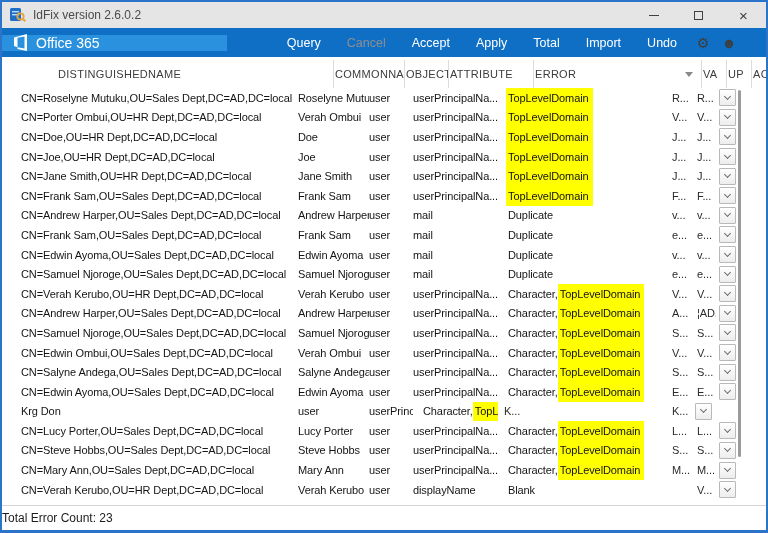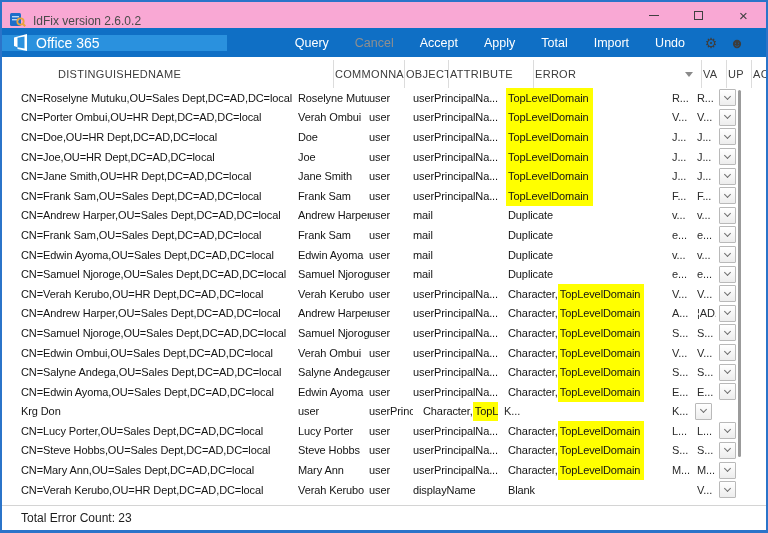--- a/index.html
+++ b/index.html
@@ -6,42 +6,42 @@
   html,body { background:#e8e8e8; }
   body { font-family:"Liberation Sans", sans-serif; }
 
   .window {
     position:relative; width:768px; height:533px; background:#ffffff;
     border:2px solid #2b74c9; border-bottom-width:3px; overflow:hidden;
   }
 
   
   .titlebar {
-    height:26px; background:#f9a8d4; display:flex; align-items:flex-end;
+    height:26px; background:#e5e5e5; display:flex; align-items:center;
     padding:0 7px 0 8px; position:relative;
   }
   .app-icon { width:16px; height:16px; position:relative; margin-right:7px; flex:0 0 auto; }
   .title-text { font-size:12px; color:#4a4a4a; }
   .win-controls { position:absolute; right:0; top:0; height:26px; display:flex; }
   .win-btn { width:45px; height:26px; display:flex; align-items:center; justify-content:center; color:#404040; cursor:default; }
   .glyph-min { width:10px; height:1px; background:#404040; }
   .glyph-max { width:9px; height:9px; border:1px solid #404040; }
   .glyph-close { font-size:15px; line-height:1; color:#404040; }
 
   
   .toolbar {
     height:29px; background:#0f6fc5; display:flex; align-items:center; position:relative;
   }
   .brand {
     width:225px; height:16px; background:#2a91de; display:flex; align-items:center;
     padding-left:11px; color:#fff;
   }
   .brand-logo { margin-right:8px; display:flex; align-items:center; }
   .brand-text { font-size:14px; color:#ffffff; }
-  .menu { margin-left:auto; display:flex; align-items:flex-start; height:29px; padding-right:16px; }
+  .menu { margin-left:auto; display:flex; align-items:flex-start; height:29px; padding-right:24px; }
   .menu-item {
     color:#ffffff; font-size:12.5px; padding:0 13px; height:29px; display:flex; align-items:center; cursor:default;
   }
   .menu-item.disabled { color:#8f8f8f; }
   .tool-icon { width:26px; height:29px; display:flex; align-items:center; justify-content:center; color:#3d3d3d; font-size:14px; cursor:default; }
 
   
   .grid { position:absolute; left:0; top:58px; right:0; }
   .gridrow {
     display:grid;
@@ -76,21 +76,21 @@
     cursor:default; padding:0;
   }
   .chev { width:5px; height:5px; border-right:1px solid #6f6f6f; border-bottom:1px solid #6f6f6f; transform:rotate(45deg); margin-top:-3px; }
 
   
   .vscroll-thumb { position:absolute; right:25px; top:88px; width:3px; height:367px; background:#9b9b9b; border-radius:2px; }
 
   
   .statusbar {
     position:absolute; left:0; right:0; bottom:0; height:25px;
-    border-top:1px solid #d4d4d4; background:#ffffff; display:flex; align-items:center; padding-left:19px;
+    border-top:1px solid #d4d4d4; background:#ffffff; display:flex; align-items:center; padding-left:0;
   }
   .status-text { font-size:12px; color:#1c1c1c; }
 
   .watermark {
     position:absolute; left:505px; top:514px; font-size:17px; color:#8f8f8f; opacity:.5;
     letter-spacing:.5px; pointer-events:none; white-space:nowrap;
   }
   .grip { position:absolute; right:6px; bottom:3px; opacity:.8; }
 </style>
 </head>

